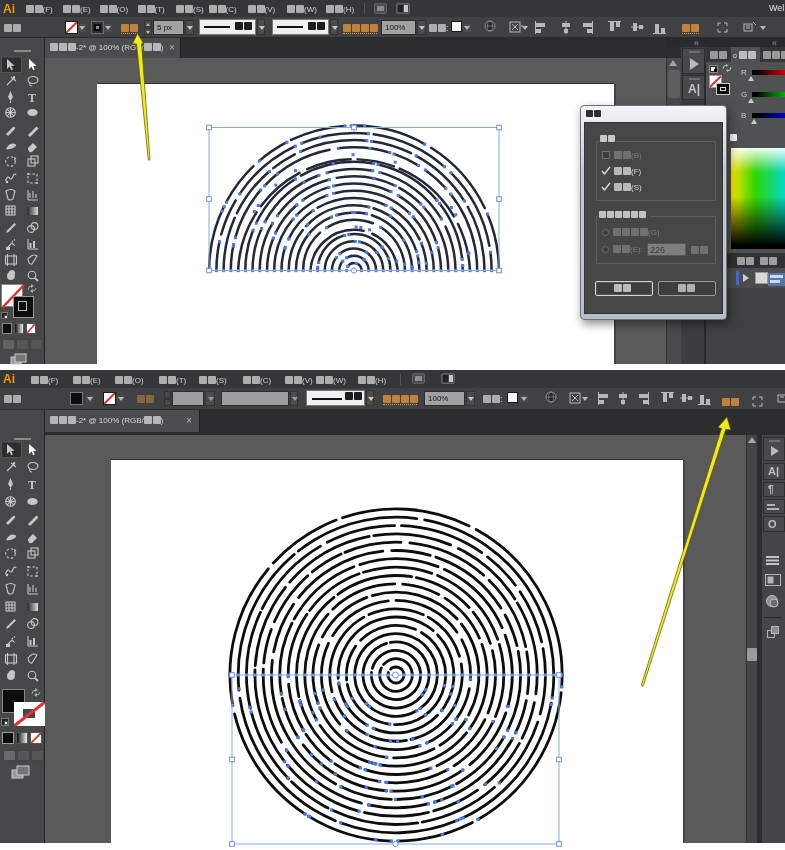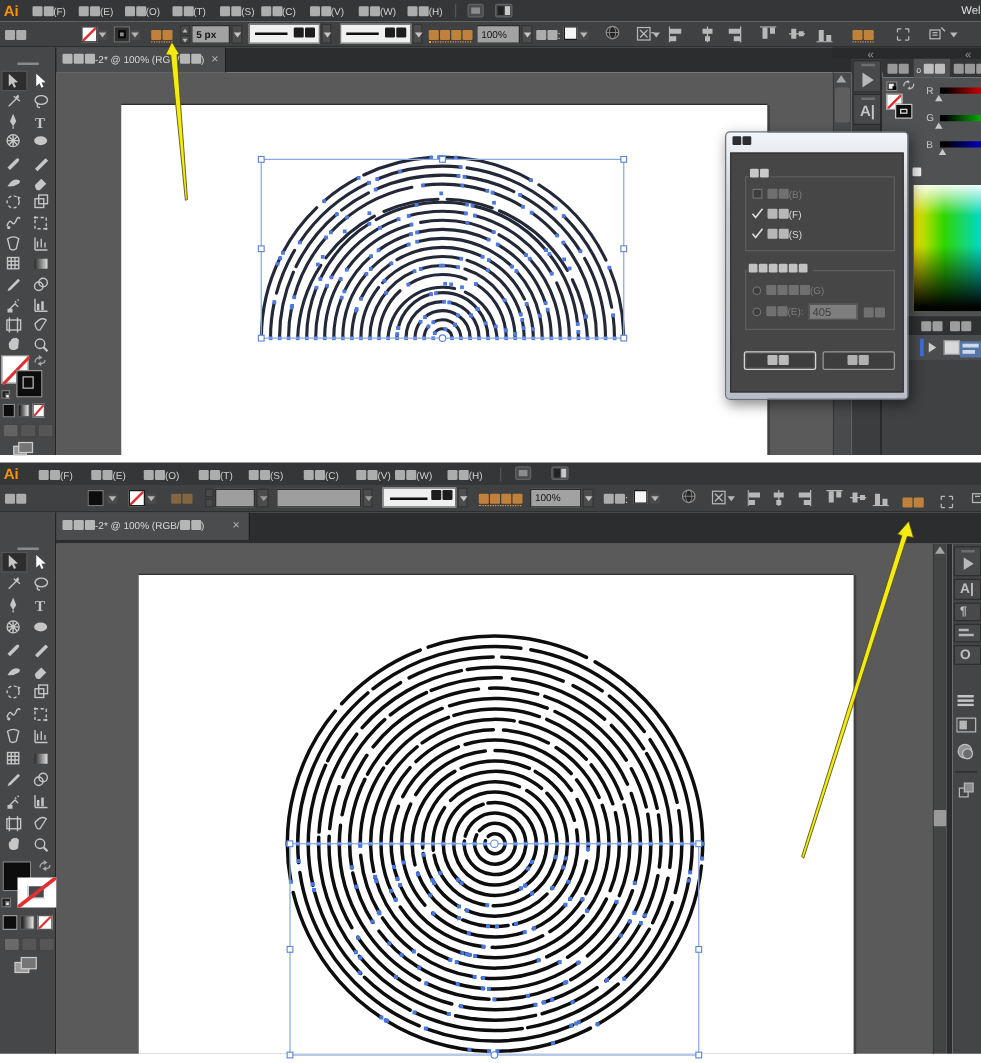--- a/index.html
+++ b/index.html
@@ -44,21 +44,21 @@
   </div>
 <div class="tx" style="left:121px;top:23px;color:#e8973a;font-size:9px;line-height:11px;"><i class="c" style="width:8px;height:8px;background:#e8973a;opacity:0.76;margin-right:1px;vertical-align:-1px"></i><i class="c" style="width:8px;height:8px;background:#e8973a;opacity:0.76;margin-right:0px;vertical-align:-1px"></i></div>
 <div class="a" style="left:121px;top:33px;width:17px;border-bottom:1px dotted #e8973a"></div>
 <div class="a" style="left:144px;top:20px;width:8px;height:7px;background:#4c4c4c;border:1px solid #333">
     <div style="margin:2px 0 0 1px;width:0;height:0;border-left:2px solid transparent;border-right:2px solid transparent;border-bottom:3px solid #b5b5b5"></div>
   </div>
 <div class="a" style="left:144px;top:28px;width:8px;height:7px;background:#4c4c4c;border:1px solid #333">
     <div style="margin:2px 0 0 1px;width:0;height:0;border-left:2px solid transparent;border-right:2px solid transparent;border-top:3px solid #b5b5b5"></div>
   </div>
 <div class="a" style="left:153px;top:20px;width:31px;height:15px;background:#a2a2a2;border:1px solid #2c2c2c"></div>
-<div class="tx" style="left:157px;top:23px;color:#151515;font-size:8px;line-height:10px;font-weight:bold">5 px</div>
+<div class="tx" style="left:157px;top:23px;color:#151515;font-size:8px;line-height:10px;font-weight:normal">5 px</div>
 <div class="a" style="left:185px;top:20px;width:9px;height:15px;background:#4c4c4c;border:1px solid #333">
     <div style="margin:5px 0 0 1px;width:0;height:0;border-left:3px solid transparent;border-right:3px solid transparent;border-top:4px solid #c5c5c5"></div>
   </div>
 <div class="a" style="left:199px;top:19px;width:57px;height:16px;background:#f0f0f0;border:1px solid #7a7a7a"></div>
 <div class="a" style="left:204px;top:26px;width:26px;height:2px;background:#111"></div>
 <div class="tx" style="left:235px;top:21px;color:#111;font-size:9px;line-height:11px;"><i class="c" style="width:8px;height:8px;background:#111;opacity:0.95;margin-right:1px;vertical-align:-1px"></i><i class="c" style="width:8px;height:8px;background:#111;opacity:0.95;margin-right:0px;vertical-align:-1px"></i></div>
 <div class="a" style="left:257px;top:19px;width:8px;height:16px;background:#4c4c4c;border:1px solid #333">
     <div style="margin:6px 0 0 1px;width:0;height:0;border-left:3px solid transparent;border-right:3px solid transparent;border-top:4px solid #c5c5c5"></div>
   </div>
 <div class="a" style="left:272px;top:19px;width:57px;height:16px;background:#f0f0f0;border:1px solid #7a7a7a"></div>
@@ -437,21 +437,21 @@
   </svg>
 <div class="tx" style="left:614px;top:183px;color:#dcdcdc;font-size:8px;line-height:10px;z-index:13"><i class="c" style="width:8px;height:8px;background:#dcdcdc;opacity:0.76;margin-right:1px;vertical-align:-1px"></i><i class="c" style="width:8px;height:8px;background:#dcdcdc;opacity:0.76;margin-right:0px;vertical-align:-1px"></i><span style="font-size:8px;color:#dcdcdc">(S)</span></div>
 <div class="a" style="left:596px;top:216px;width:120px;height:48px;border:1px solid #5e5e5e;z-index:12"></div>
 <div class="a" style="left:598px;top:211px;width:52px;height:9px;background:#464646;z-index:13"></div>
 <div class="tx" style="left:599px;top:211px;color:#cfcfcf;font-size:7px;line-height:9px;z-index:14"><i class="c" style="width:7px;height:7px;background:#cfcfcf;opacity:0.9;margin-right:1px;vertical-align:0px"></i><i class="c" style="width:7px;height:7px;background:#cfcfcf;opacity:0.9;margin-right:1px;vertical-align:0px"></i><i class="c" style="width:7px;height:7px;background:#cfcfcf;opacity:0.9;margin-right:1px;vertical-align:0px"></i><i class="c" style="width:7px;height:7px;background:#cfcfcf;opacity:0.9;margin-right:1px;vertical-align:0px"></i><i class="c" style="width:7px;height:7px;background:#cfcfcf;opacity:0.9;margin-right:1px;vertical-align:0px"></i><i class="c" style="width:7px;height:7px;background:#cfcfcf;opacity:0.9;margin-right:0px;vertical-align:0px"></i></div>
 <div class="a" style="left:602px;top:229px;width:7px;height:7px;background:#3c3c3c;border:1px solid #6f6f6f;border-radius:50%;z-index:13"></div>
 <div class="tx" style="left:613px;top:228px;color:#7e7e7e;font-size:8px;line-height:10px;z-index:13"><i class="c" style="width:8px;height:8px;background:#7e7e7e;opacity:0.76;margin-right:1px;vertical-align:-1px"></i><i class="c" style="width:8px;height:8px;background:#7e7e7e;opacity:0.76;margin-right:1px;vertical-align:-1px"></i><i class="c" style="width:8px;height:8px;background:#7e7e7e;opacity:0.76;margin-right:1px;vertical-align:-1px"></i><i class="c" style="width:8px;height:8px;background:#7e7e7e;opacity:0.76;margin-right:0px;vertical-align:-1px"></i><span style="font-size:8px;color:#7e7e7e">(G)</span></div>
 <div class="a" style="left:602px;top:246px;width:7px;height:7px;background:#3c3c3c;border:1px solid #6f6f6f;border-radius:50%;z-index:13"></div>
 <div class="tx" style="left:613px;top:245px;color:#7e7e7e;font-size:8px;line-height:10px;z-index:13"><i class="c" style="width:8px;height:8px;background:#7e7e7e;opacity:0.76;margin-right:1px;vertical-align:-1px"></i><i class="c" style="width:8px;height:8px;background:#7e7e7e;opacity:0.76;margin-right:0px;vertical-align:-1px"></i><span style="font-size:8px;color:#7e7e7e">(E):</span></div>
 <div class="a" style="left:647px;top:243px;width:39px;height:13px;background:#7e7e7e;border:1px solid #565656;z-index:13"></div>
-<div class="tx" style="left:650px;top:245px;color:#3c3c3c;font-size:9px;line-height:11px;z-index:14">405</div>
+<div class="tx" style="left:650px;top:245px;color:#3c3c3c;font-size:9px;line-height:11px;z-index:14">226</div>
 <div class="tx" style="left:691px;top:246px;color:#7e7e7e;font-size:8px;line-height:10px;z-index:13"><i class="c" style="width:8px;height:8px;background:#7e7e7e;opacity:0.76;margin-right:1px;vertical-align:-1px"></i><i class="c" style="width:8px;height:8px;background:#7e7e7e;opacity:0.76;margin-right:0px;vertical-align:-1px"></i></div>
 <div class="a" style="left:595px;top:281px;width:58px;height:15px;background:#3e3e3e;border:1px solid #d4d4d4;border-radius:2px;box-shadow:0 0 0 1px #555 inset;z-index:12"></div>
 <div class="tx" style="left:614px;top:284px;color:#e2e2e2;font-size:8px;line-height:10px;z-index:13"><i class="c" style="width:8px;height:8px;background:#e2e2e2;opacity:0.76;margin-right:1px;vertical-align:-1px"></i><i class="c" style="width:8px;height:8px;background:#e2e2e2;opacity:0.76;margin-right:0px;vertical-align:-1px"></i></div>
 <div class="a" style="left:658px;top:281px;width:58px;height:15px;background:#3e3e3e;border:1px solid #999;border-radius:2px;z-index:12"></div>
 <div class="tx" style="left:678px;top:284px;color:#d5d5d5;font-size:8px;line-height:10px;z-index:13"><i class="c" style="width:8px;height:8px;background:#d5d5d5;opacity:0.76;margin-right:1px;vertical-align:-1px"></i><i class="c" style="width:8px;height:8px;background:#d5d5d5;opacity:0.76;margin-right:0px;vertical-align:-1px"></i></div>
 <div class="a" style="left:0px;top:364px;width:785px;height:6px;background:#fff;z-index:6"></div>
 <div class="a" style="left:0px;top:370px;width:785px;height:18px;background:#343638;z-index:6"></div>
 <div class="tx" style="left:3px;top:372px;color:#f79500;font-size:12px;line-height:14px;font-weight:bold;z-index:7">Ai</div>
 <div class="tx" style="left:31px;top:375px;color:#d2d2d2;font-size:9px;line-height:11px;z-index:7"><i class="c" style="width:8px;height:8px;background:#d2d2d2;opacity:0.76;margin-right:1px;vertical-align:-1px"></i><i class="c" style="width:8px;height:8px;background:#d2d2d2;opacity:0.76;margin-right:0px;vertical-align:-1px"></i><span style="font-size:8px">(F)</span></div>
 <div class="tx" style="left:73px;top:375px;color:#d2d2d2;font-size:9px;line-height:11px;z-index:7"><i class="c" style="width:8px;height:8px;background:#d2d2d2;opacity:0.76;margin-right:1px;vertical-align:-1px"></i><i class="c" style="width:8px;height:8px;background:#d2d2d2;opacity:0.76;margin-right:0px;vertical-align:-1px"></i><span style="font-size:8px">(E)</span></div>

